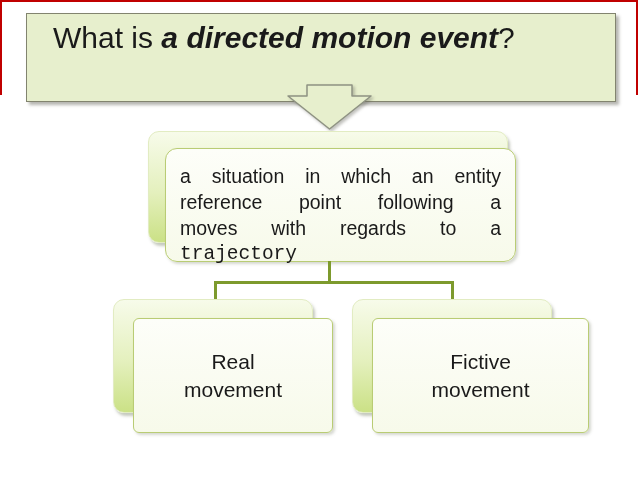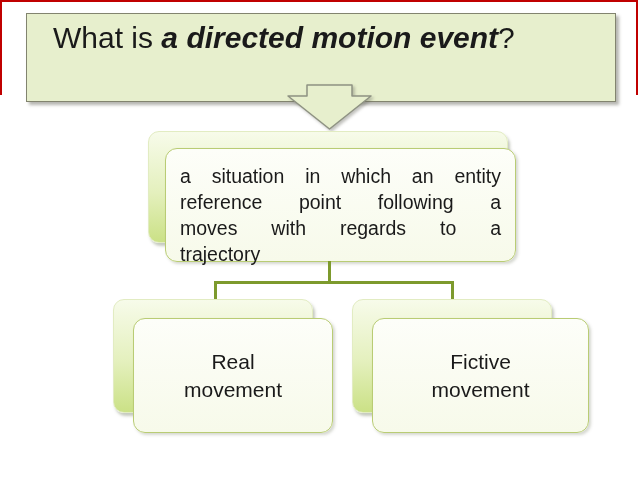--- a/index.html
+++ b/index.html
@@ -33,35 +33,35 @@
     background:linear-gradient(180deg,#fdfef9 0%,#f7faea 100%);
     border:1.5px solid #b9cc74;box-sizing:border-box;
     box-shadow:2px 2px 3px rgba(90,100,70,0.25);
   }
   .center-back{left:148px;top:131px;width:360px;height:112px;}
   .center-front{left:165px;top:148px;width:351px;height:114px;padding:14px 14px;}
   .center-front .jl{
     display:block;font-size:19.5px;line-height:26px;
     text-align:justify;text-align-last:justify;
   }
-  .center-front .jl-last{text-align:center;text-align-last:left;}
+  .center-front .jl-last{text-align:center;text-align-last:left;font-family:Liberation Mono, monospace;}
 
   .connector{position:absolute;background:#7d9a2d;}
   .conn-stem{left:328px;top:261px;width:3px;height:22px;}
   .conn-h{left:214px;top:281px;width:240px;height:3px;}
   .conn-drop-l{left:214px;top:281px;width:3px;height:20px;}
   .conn-drop-r{left:451px;top:281px;width:3px;height:20px;}
 
   .left-back{left:113px;top:299px;width:200px;height:114px;}
   .left-front{left:133px;top:318px;width:200px;height:115px;}
   .right-back{left:352px;top:299px;width:200px;height:114px;}
   .right-front{left:372px;top:318px;width:217px;height:115px;}
   .child-front{
     display:flex;flex-direction:column;align-items:center;justify-content:center;
-    font-size:21px;line-height:28px;text-align:center;
+    font-size:21px;line-height:28px;text-align:center;border-radius:6px;
   }
 </style>
 </head>
 <body>
 
 <div class="slide">
 
   <div class="red-line red-top"></div>
   <div class="red-line red-left"></div>
   <div class="red-line red-right"></div>

